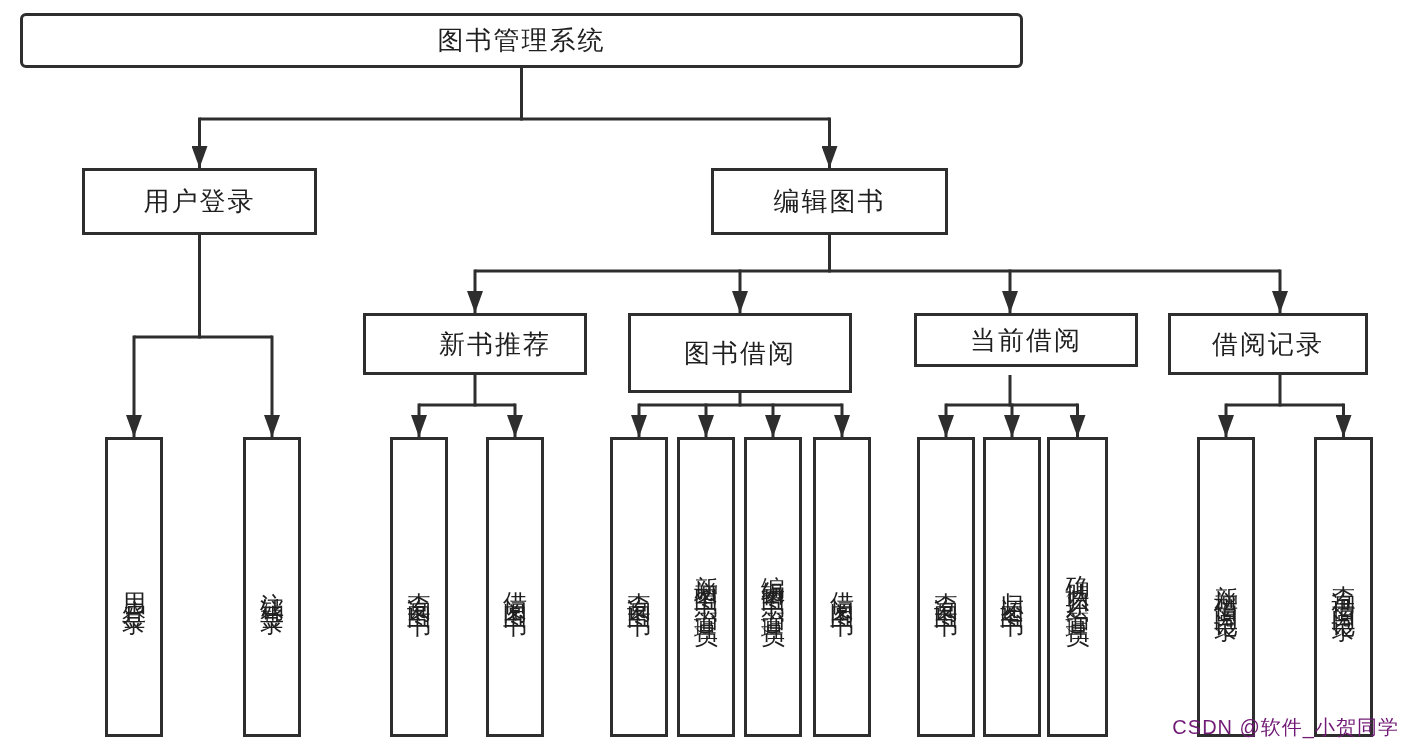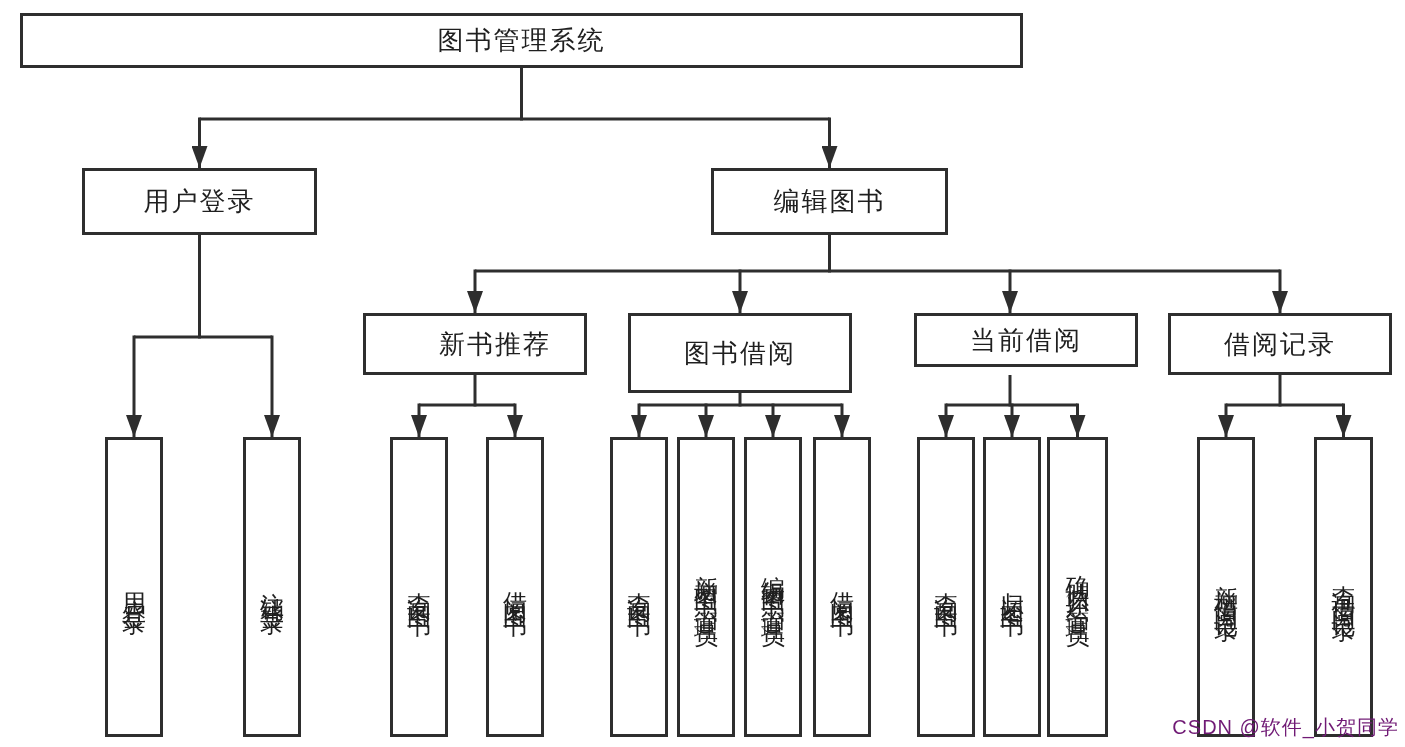--- a/index.html
+++ b/index.html
@@ -112,29 +112,29 @@
       <g>
         <line x1="1280" y1="375" x2="1280" y2="406.5"></line>
         <line x1="1226" y1="405" x2="1343.5" y2="405"></line>
         <line x1="1226" y1="403.5" x2="1226" y2="437" marker-end="url(#ah)"></line>
         <line x1="1343.5" y1="403.5" x2="1343.5" y2="437" marker-end="url(#ah)"></line>
       </g>
 
     </g>
   </svg>
 
-  <div class="box hbox" style="left:20px; top:13px; width:1003px; height:55px;">图书管理系统</div>
+  <div class="box hbox" style="left:20px; top:13px; width:1003px; height:55px;border-radius:6px;">图书管理系统</div>
 
   <div class="box hbox" style="left:82px; top:168px; width:235px; height:67px;">用户登录</div>
   <div class="box hbox" style="left:711px; top:168px; width:237px; height:67px;">编辑图书</div>
 
   <div class="box hbox" style="left:363px; top:313px; width:224px; height:62px;padding-left:40px;">新书推荐</div>
   <div class="box hbox" style="left:628px; top:313px; width:224px; height:80px;">图书借阅</div>
   <div class="box hbox" style="left:914px; top:313px; width:224px; height:54px;">当前借阅</div>
-  <div class="box hbox" style="left:1168px; top:313px; width:224px; height:62px;text-align:center;">借阅记录</div>
+  <div class="box hbox" style="left:1168px; top:313px; width:200px; height:62px;text-align:center;">借阅记录</div>
 
   <div class="box vbox" style="left:105px; top:437px; width:58px; height:300px;">用户登录</div>
   <div class="box vbox" style="left:243px; top:437px; width:58px; height:300px;">注销登录</div>
 
   <div class="box vbox" style="left:390px; top:437px; width:58px; height:300px;">查询图书</div>
   <div class="box vbox" style="left:486px; top:437px; width:58px; height:300px;">借阅图书</div>
 
   <div class="box vbox" style="left:610px; top:437px; width:58px; height:300px;">查询图书</div>
   <div class="box vbox" style="left:677px; top:437px; width:58px; height:300px;">新增图书（管理员）</div>
   <div class="box vbox" style="left:744px; top:437px; width:58px; height:300px;">编辑图书（管理员）</div>

